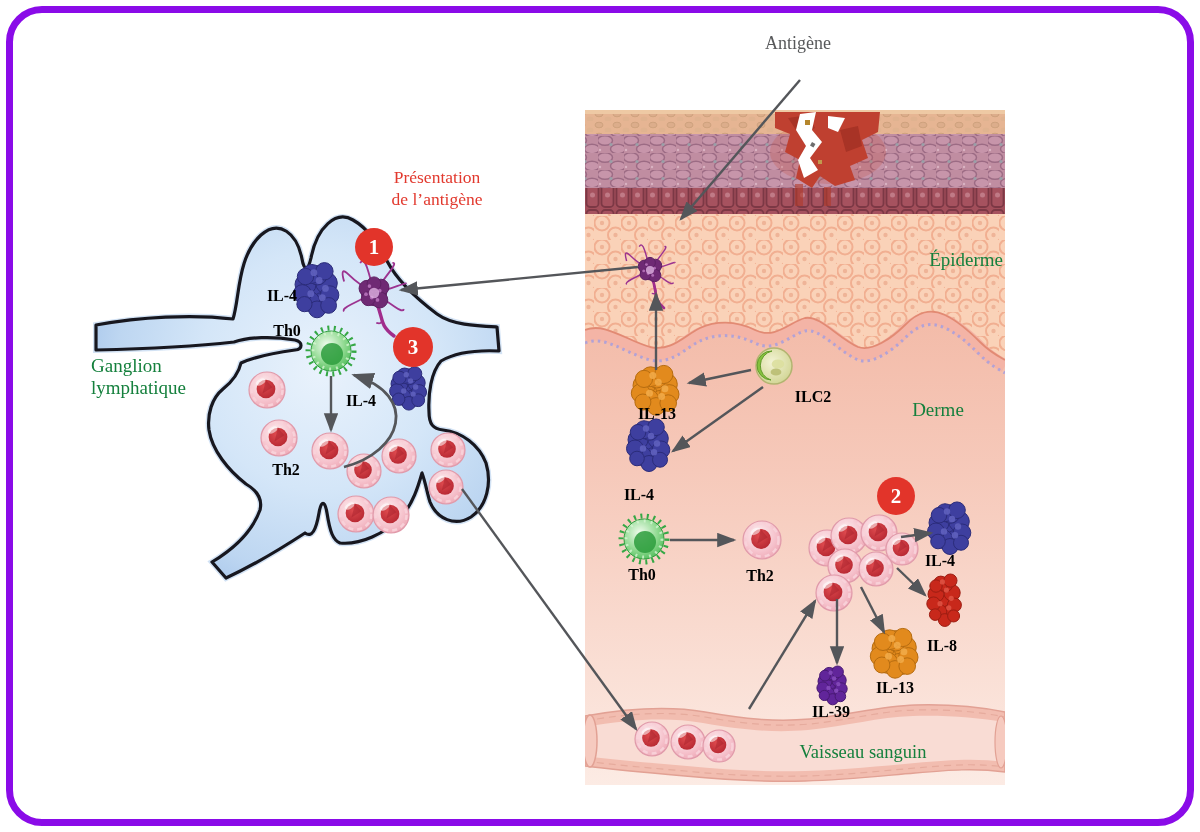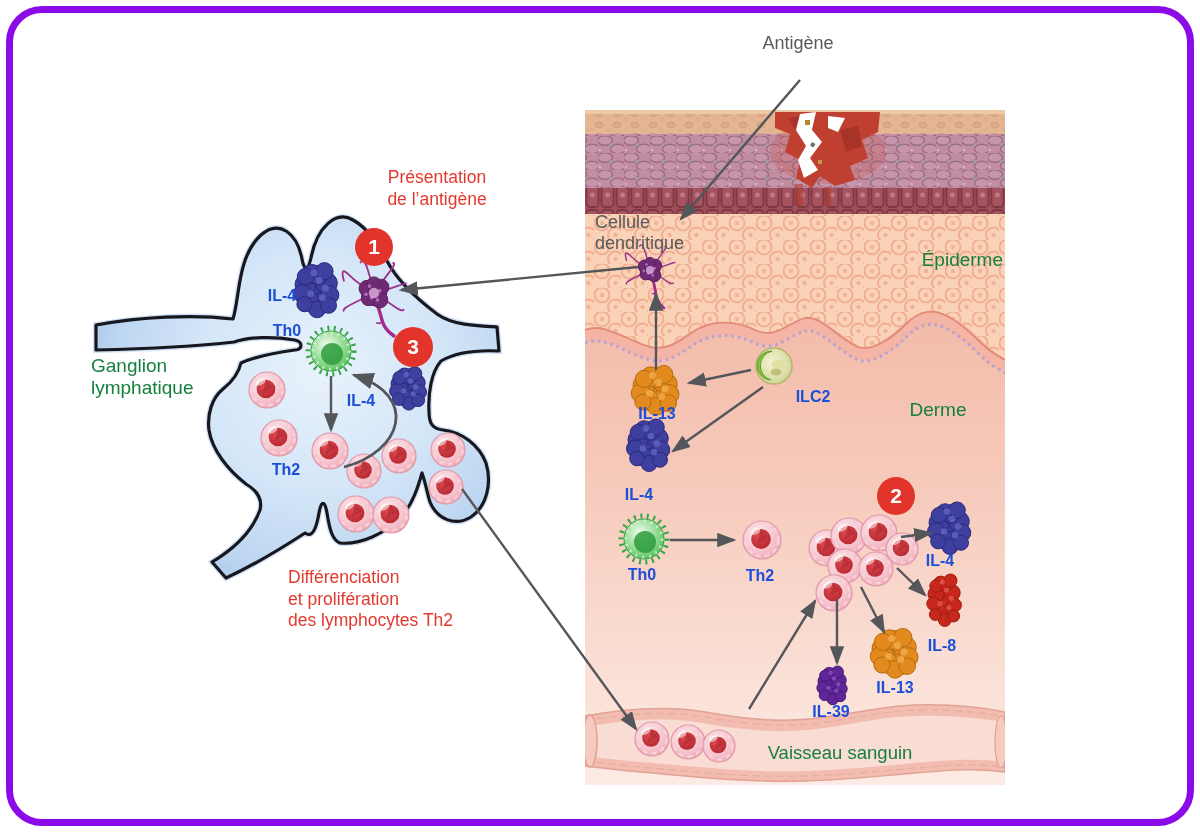--- a/index.html
+++ b/index.html
@@ -1,25 +1,25 @@
 <!DOCTYPE html>
 <html><head>
 <meta charset="utf-8">
 <style>
   html,body{margin:0;padding:0;background:#ffffff;}
   #stage{position:relative;width:1200px;height:832px;background:#ffffff;overflow:hidden;
-         font-family:Liberation Sans, sans-serif;}
+         font-family:Liberation Serif, serif;}
   #frame{position:absolute;left:6px;top:6px;right:6px;bottom:6px;border:7px solid #8a0be8;
          border-radius:36px;z-index:9;pointer-events:none;}
   #art{position:absolute;left:0;top:0;z-index:1;}
   .lbl{position:absolute;z-index:4;white-space:pre-line;}
   .gray{color:#58595b;font-size:18px;line-height:1.16;}
   .gray-lg{color:#15803d;font-size:19px;line-height:1.18;}
   .red{color:#e2392e;font-size:17.5px;line-height:1.24;font-weight:500;}
-  .bold-sm{color:#1d4ed8;font-size:16px;font-weight:bold;width:60px;text-align:center;}
+  .bold-sm{color:#000000;font-size:16px;font-weight:bold;width:60px;text-align:center;}
   .ctr{text-align:center;}
   .rt{text-align:right;}
   .badge{position:absolute;z-index:5;background:#e2342a;color:#ffffff;border-radius:50%;
          display:flex;align-items:center;justify-content:center;
          font-weight:bold;font-size:21px;}
 </style>
 </head>
 <body>
 
 <div id="stage">
@@ -557,33 +557,31 @@
       <line x1="749" y1="709" x2="815" y2="601" marker-end="url(#arrw)"></line>
       <line x1="462" y1="489" x2="636" y2="729" marker-end="url(#arrw)"></line>
       <line x1="638" y1="267" x2="401" y2="290" marker-end="url(#arrw)"></line>
       <line x1="331" y1="376" x2="331" y2="430" marker-end="url(#arrw)"></line>
       <path d="M344,467 C402,452 420,396 354,375" stroke-width="2.8" marker-end="url(#arrw)"></path>
     </g>
   </svg>
 
   <div class="lbl gray ctr" style="left:733px;top:33px;width:130px;">Antigène</div>
 
-  <div class="lbl gray" style="left:595px;top:212px;width:130px;"><span>Cellule</span><br><span>dendritique</span></div>
 
   <div class="lbl gray-lg rt" style="left:898px;top:249px;width:105px;">Épiderme</div>
 
   <div class="lbl gray-lg ctr" style="left:888px;top:399px;width:100px;">Derme</div>
 
-  <div class="lbl gray-lg ctr" style="left:755px;top:742px;width:170px;font-size:18.5px;">Vaisseau sanguin</div>
+  <div class="lbl gray-lg ctr" style="left:778px;top:742px;width:170px;font-size:18.5px;">Vaisseau sanguin</div>
 
   <div class="lbl red ctr" style="left:358px;top:167px;width:158px;"><span>Présentation</span><br><span>de l’antigène</span></div>
 
   <div class="lbl gray-lg" style="left:91px;top:355px;width:150px;"><span>Ganglion</span><br><span>lymphatique</span></div>
 
-  <div class="lbl red" style="left:288px;top:567px;width:240px;"><span>Différenciation</span><br><span>et prolifération</span><br><span>des lymphocytes Th2</span></div>
 
   <div class="lbl bold-sm" style="left:252px;top:287px;">IL-4</div>
   <div class="lbl bold-sm" style="left:257px;top:322px;">Th0</div>
   <div class="lbl bold-sm" style="left:256px;top:461px;">Th2</div>
   <div class="lbl bold-sm" style="left:331px;top:392px;">IL-4</div>
 
   <div class="lbl bold-sm" style="left:627px;top:405px;">IL-13</div>
   <div class="lbl bold-sm" style="left:783px;top:380px;margin-top:8px;">ILC2</div>
   <div class="lbl bold-sm" style="left:609px;top:486px;">IL-4</div>
   <div class="lbl bold-sm" style="left:612px;top:566px;">Th0</div>

